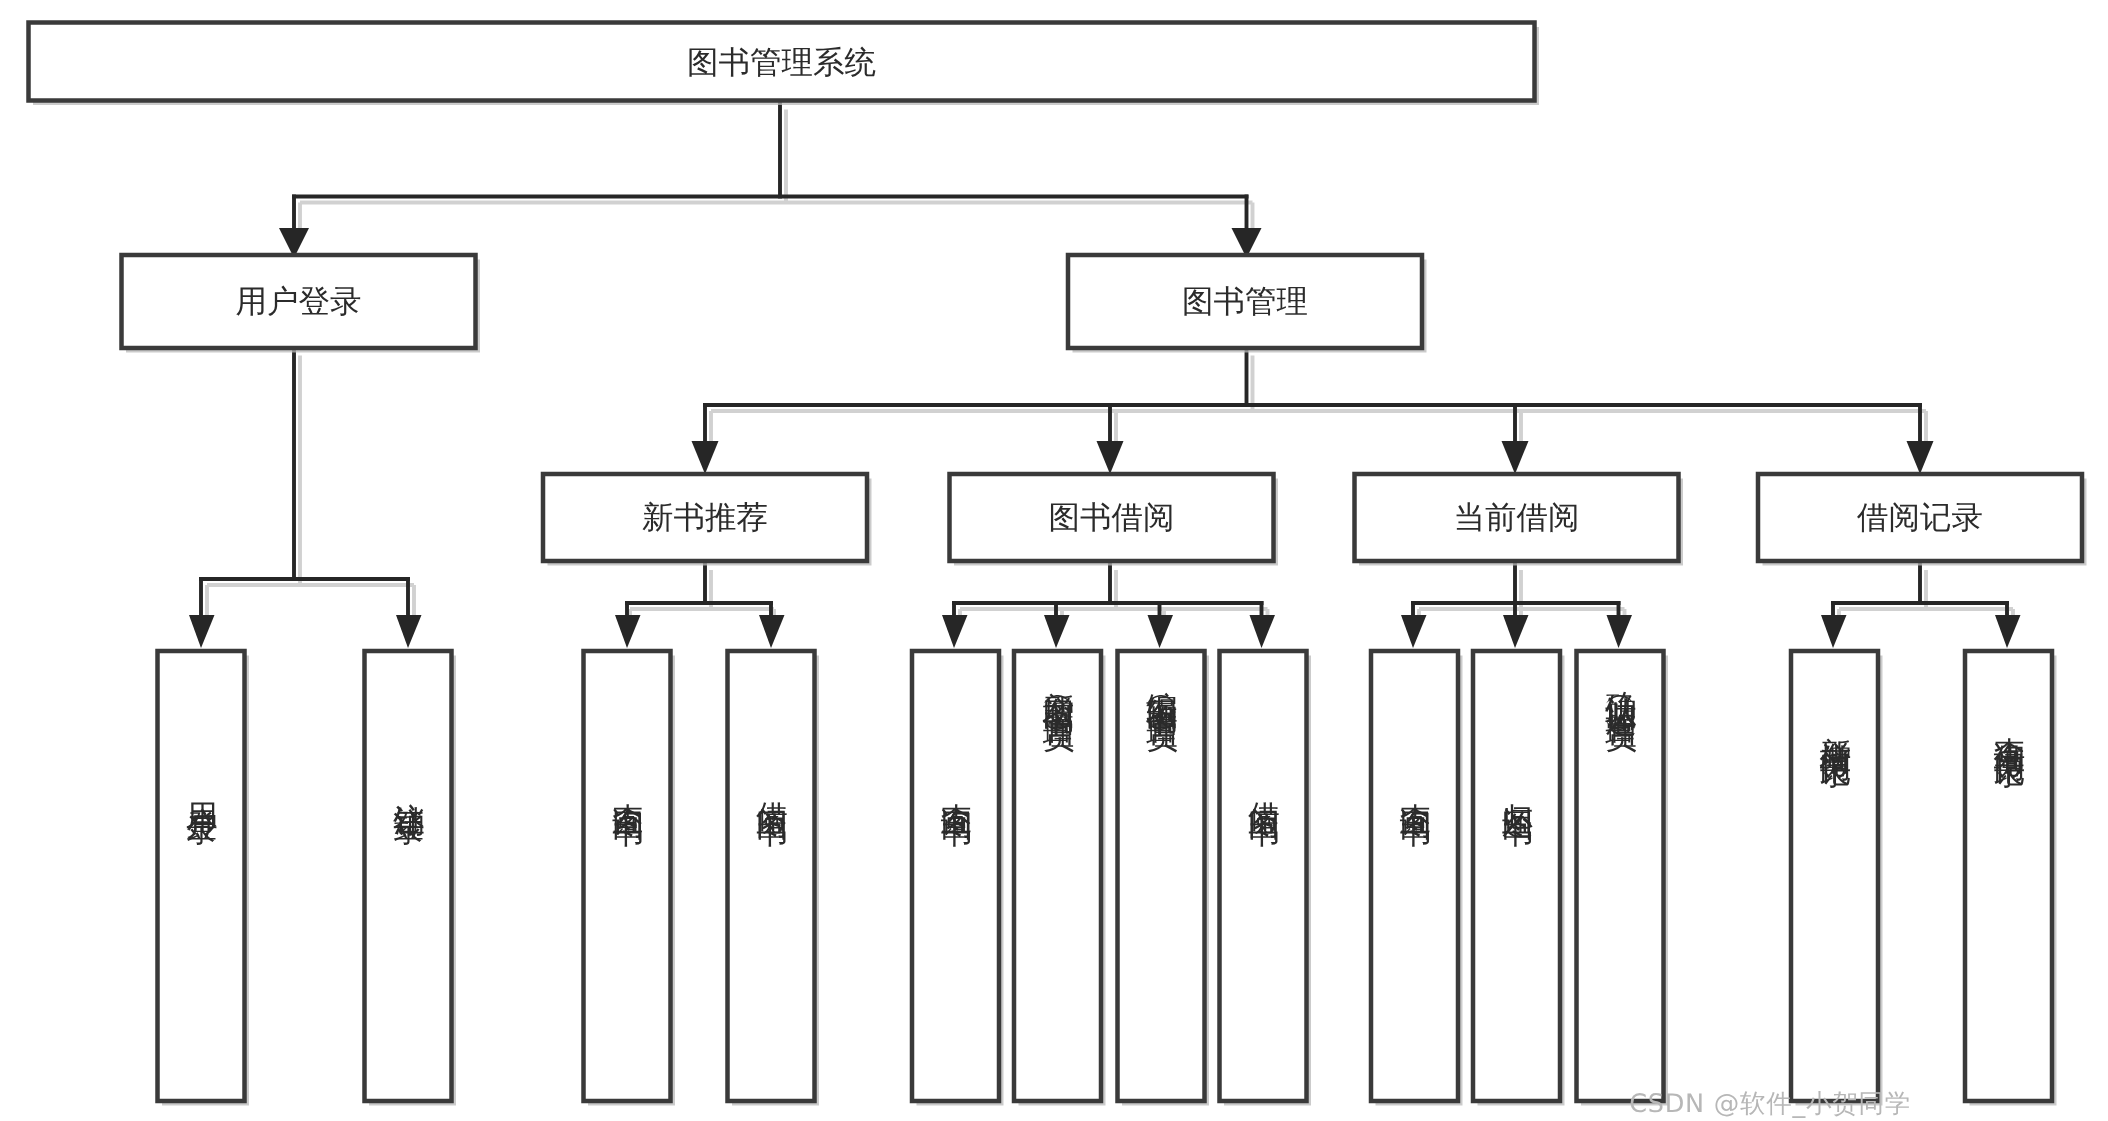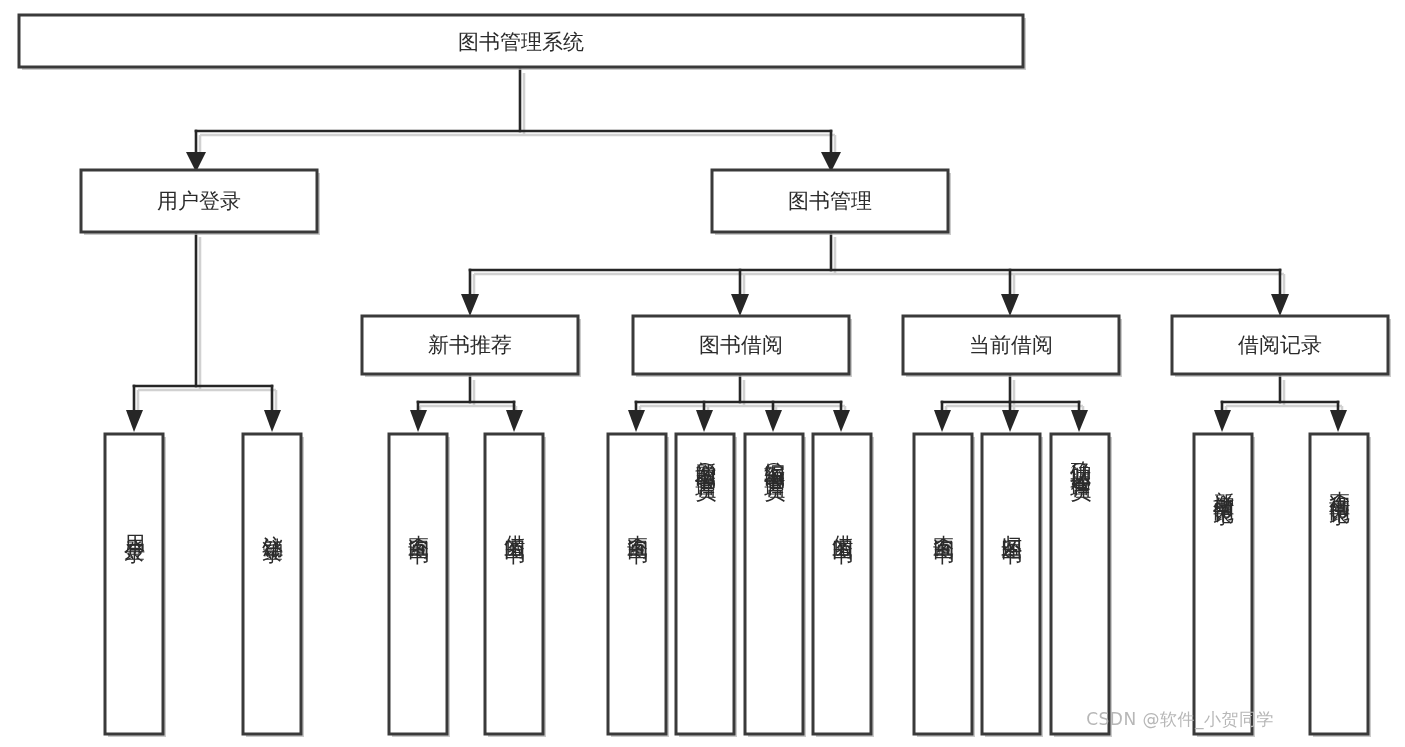--- a/index.html
+++ b/index.html
@@ -74,21 +74,21 @@
     font-family: "DejaVu Sans", "Liberation Sans", sans-serif;
     font-size: 21px;
     line-height: 1.02;
     color: #2b2b2b;
     letter-spacing: 3px;
     white-space: nowrap;
   }
   .watermark {
     position: absolute;
     right: 12px;
-    bottom: 16px;
+    bottom: 0;
     font-family: "DejaVu Sans", "Liberation Sans", sans-serif;
     font-size: 17px;
     color: #b7b7b7;
     letter-spacing: 0.5px;
     user-select: none;
   }
 </style>
 </head>
 <body>
 

